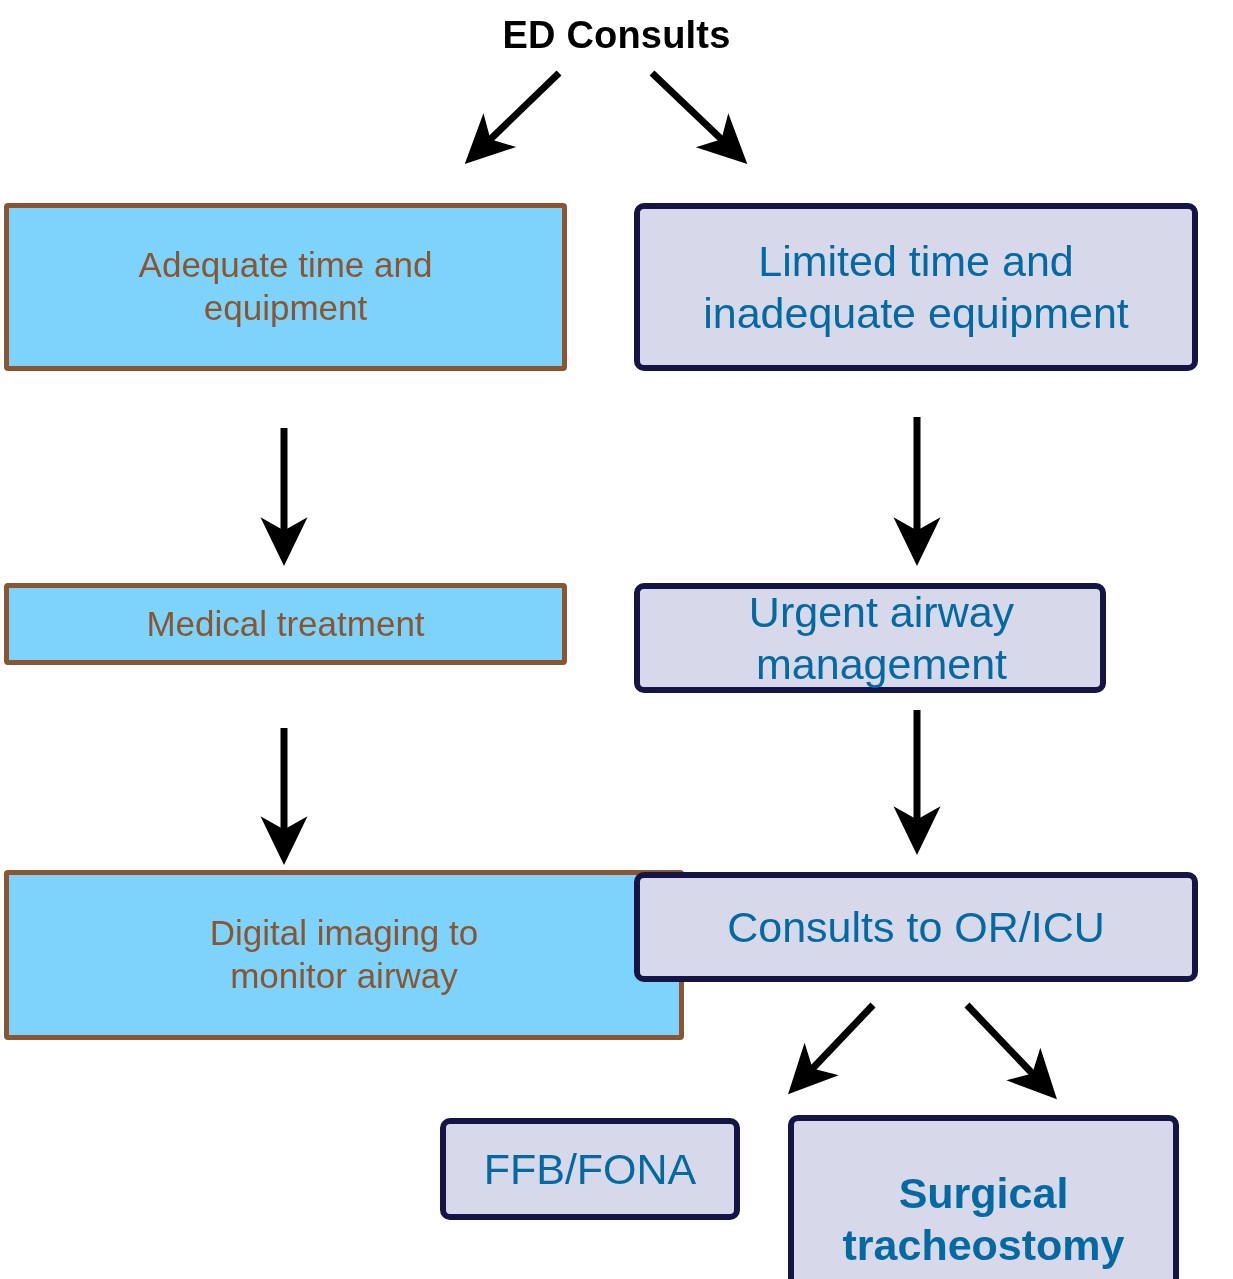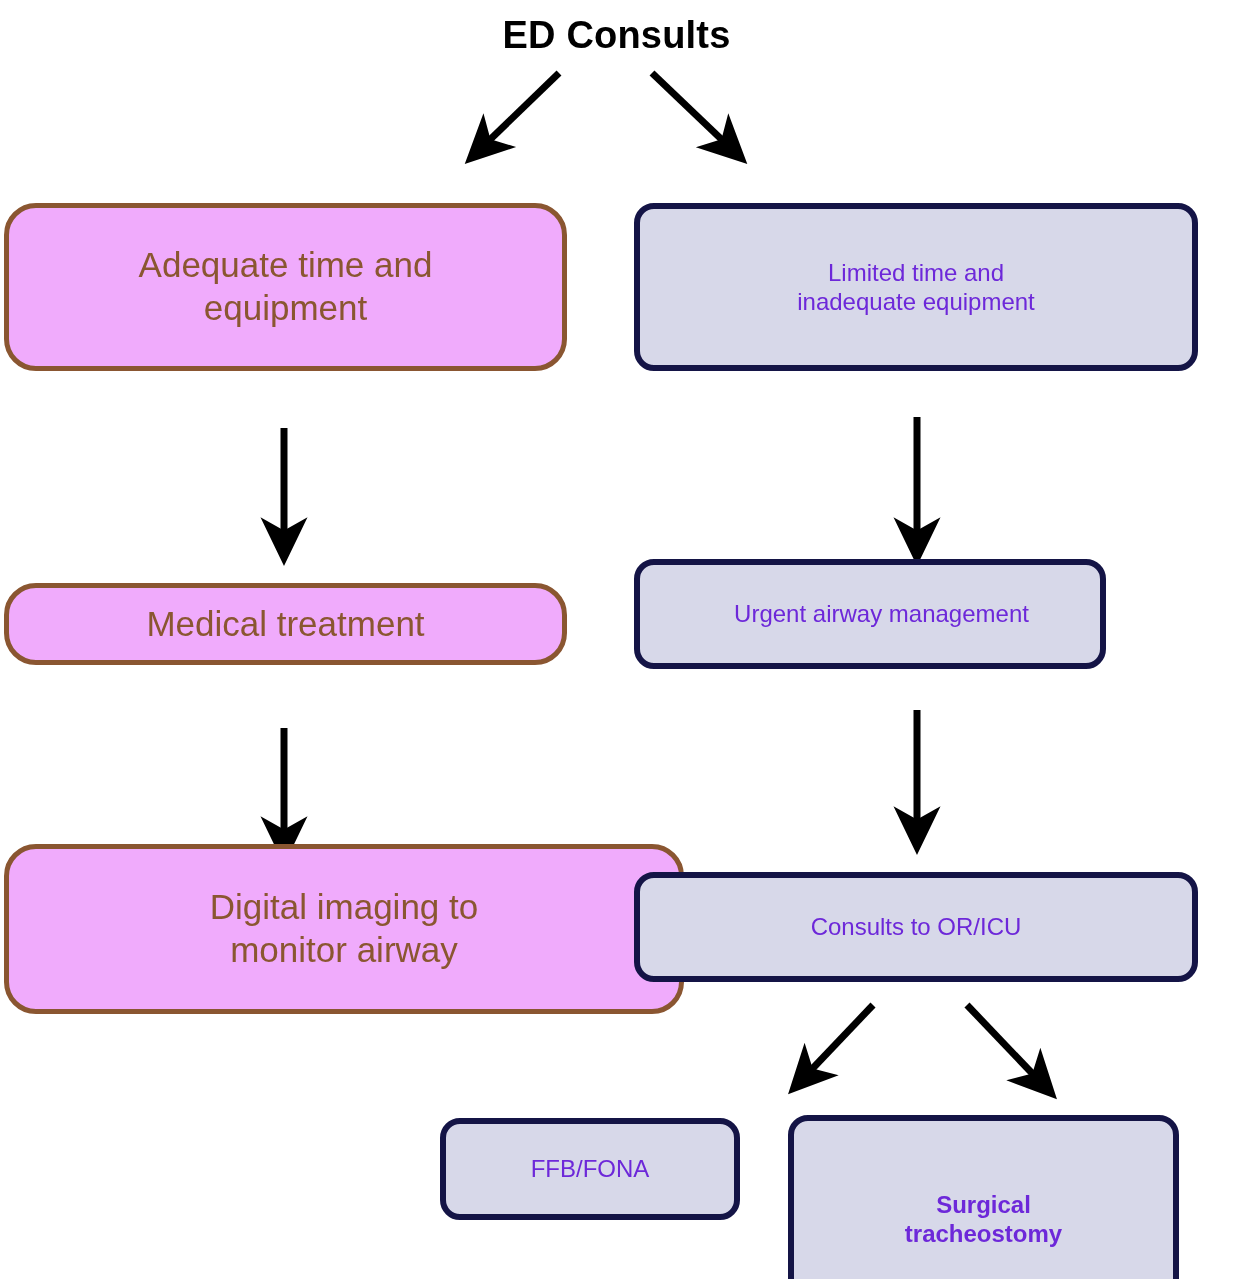--- a/index.html
+++ b/index.html
@@ -43,33 +43,33 @@
     display: flex;
     align-items: center;
     justify-content: center;
     text-align: center;
     border-style: solid;
     line-height: 1.22;
     white-space: pre-line;
   }
   .node.brown {
     border-color: #8a5631;
-    background: #f0abfc;
+    background: #7dd3fc;
     color: #8a5631;
     border-width: 5px;
-    border-radius: 32px;
+    border-radius: 4px;
     font-size: 35px;
   }
   .node.navy {
     border-color: #141446;
     background: #d7d8e9;
-    color: #6d28d9;
+    color: #0369a1;
     border-width: 6px;
-    border-radius: 20px;
-    font-size: 24px;
+    border-radius: 10px;
+    font-size: 43px;
   }
   .node-text {
     display: block;
     padding: 0 14px;
   }
 </style>
 </head>
 <body>
 
 <div id="canvas">
@@ -105,25 +105,25 @@
 
   <div class="node navy" style="left:634px; top:203px; width:564px; height:168px;">
     <span class="node-text">Limited time and
 inadequate equipment</span>
   </div>
 
   <div class="node brown" style="left:4px;  top:583px; width:563px; height:82px;">
     <span class="node-text">Medical treatment</span>
   </div>
 
-  <div class="node navy" style="left:634px; top:559px; width:472px; height:110px;padding-left:23px;">
+  <div class="node navy" style="left:634px; top:583px; width:472px; height:110px;padding-left:23px;">
     <span class="node-text">Urgent airway management</span>
   </div>
 
-  <div class="node brown" style="left:4px;  top:844px; width:680px; height:170px;">
+  <div class="node brown" style="left:4px;  top:870px; width:680px; height:170px;">
     <span class="node-text">Digital imaging to
 monitor airway</span>
   </div>
 
   <div class="node navy" style="left:634px; top:872px; width:564px; height:110px;">
     <span class="node-text">Consults to OR/ICU</span>
   </div>
 
   <div class="node navy" style="left:440px; top:1118px; width:300px; height:102px;">
     <span class="node-text">FFB/FONA</span>

